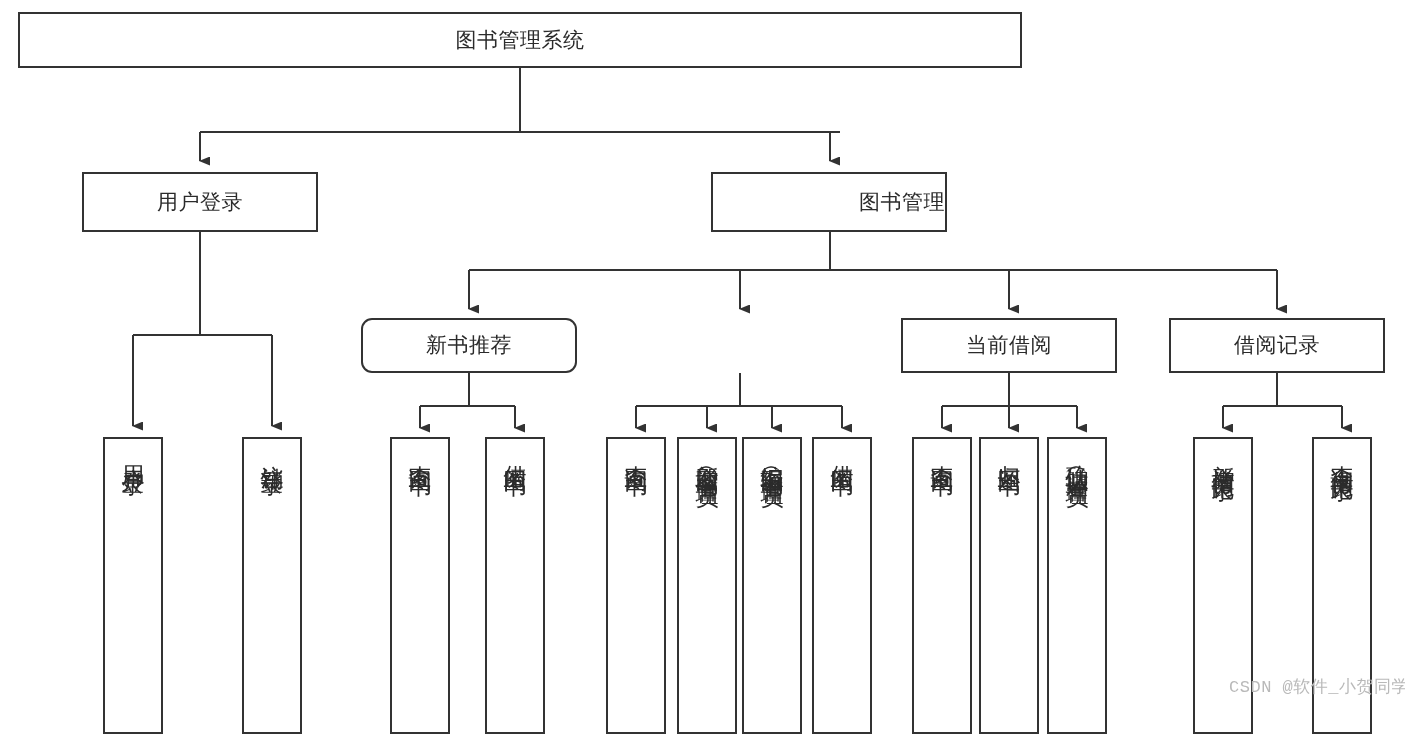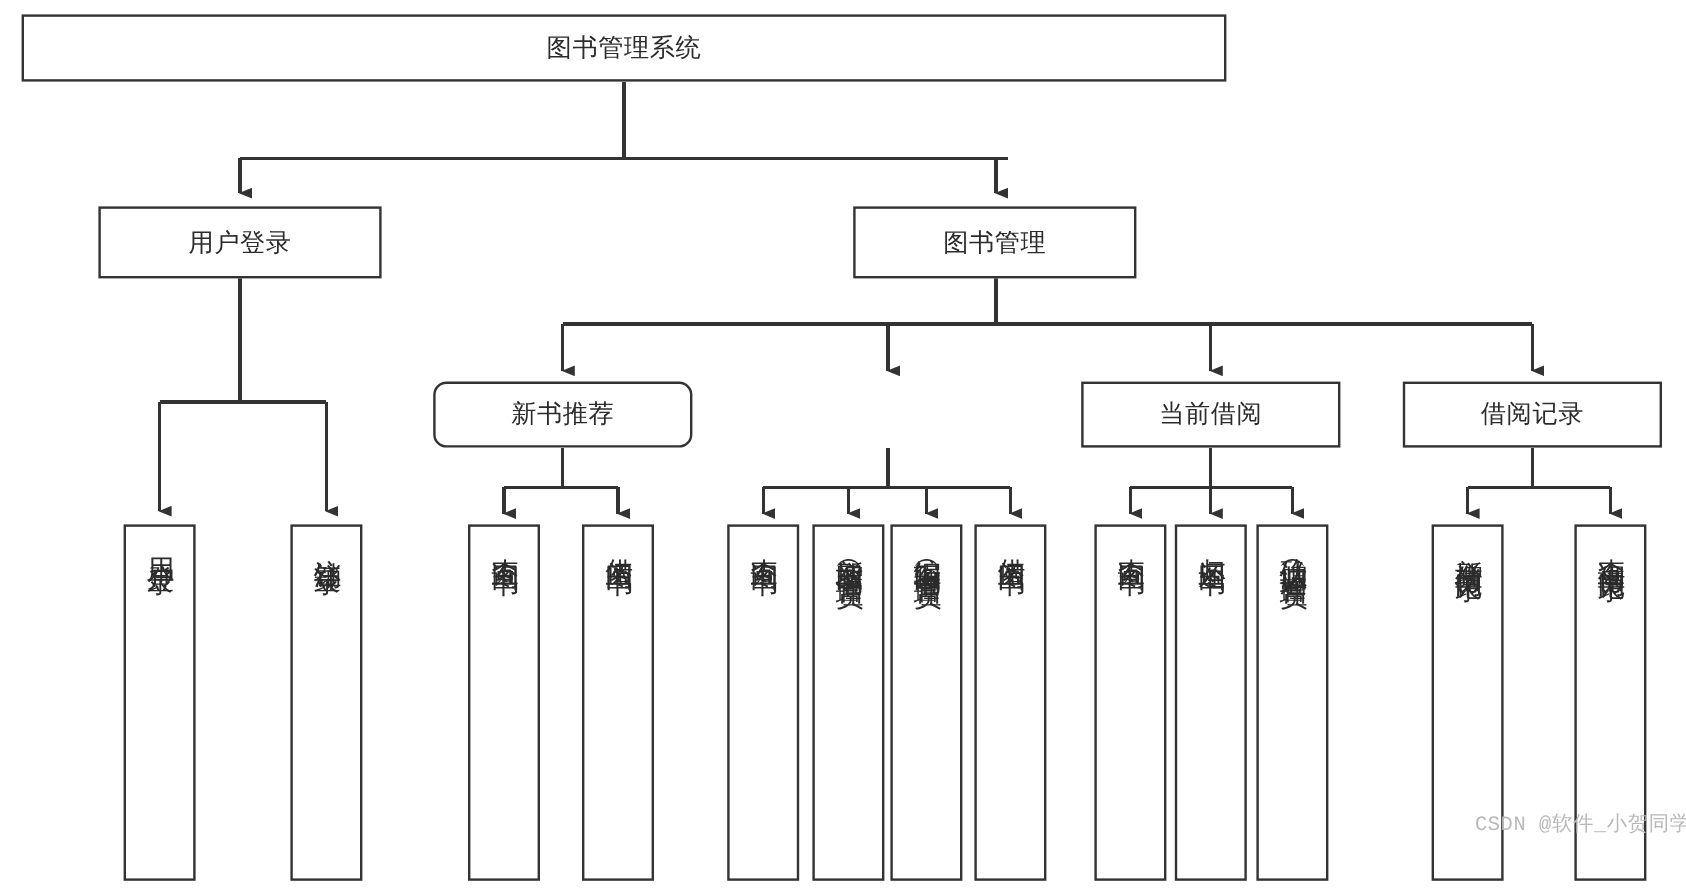--- a/index.html
+++ b/index.html
@@ -124,21 +124,21 @@
     </g>
   </svg>
 
   <div class="node-box" style="left:18px; top:12px; width:1004px; height:56px;">
     <span class="node-label">图书管理系统</span>
   </div>
 
   <div class="node-box" style="left:82px; top:172px; width:236px; height:60px;">
     <span class="node-label">用户登录</span>
   </div>
-  <div class="node-box" style="left:711px; top:172px; width:236px; height:60px;">
+  <div class="node-box" style="left:711px; top:172px; width:236px; height:60px;justify-content:flex-end;">
     <span class="node-label">图书管理</span>
   </div>
 
   <div class="node-box" style="left:361px; top:318px; width:216px; height:55px;border-radius:11px;">
     <span class="node-label">新书推荐</span>
   </div>
   <div class="node-box" style="left:901px; top:318px; width:216px; height:55px;">
     <span class="node-label">当前借阅</span>
   </div>
   <div class="node-box" style="left:1169px; top:318px; width:216px; height:55px;">

